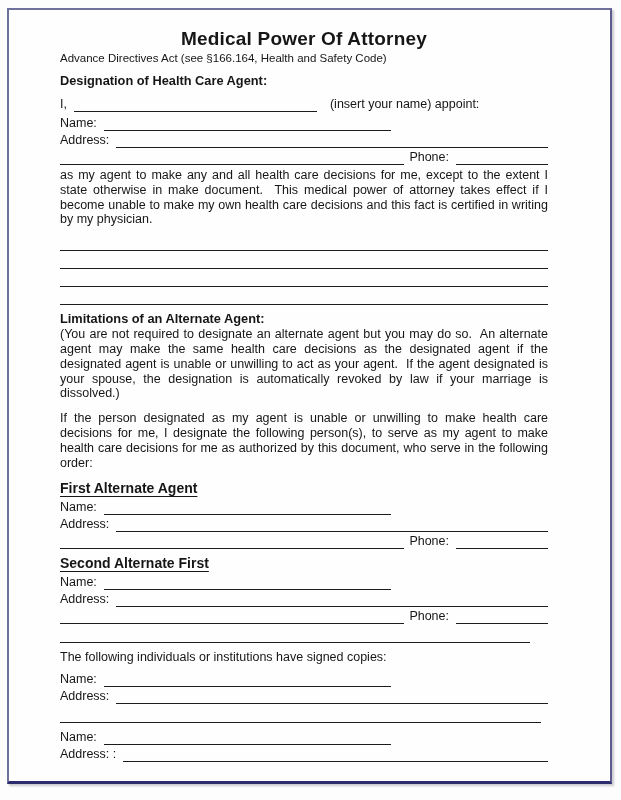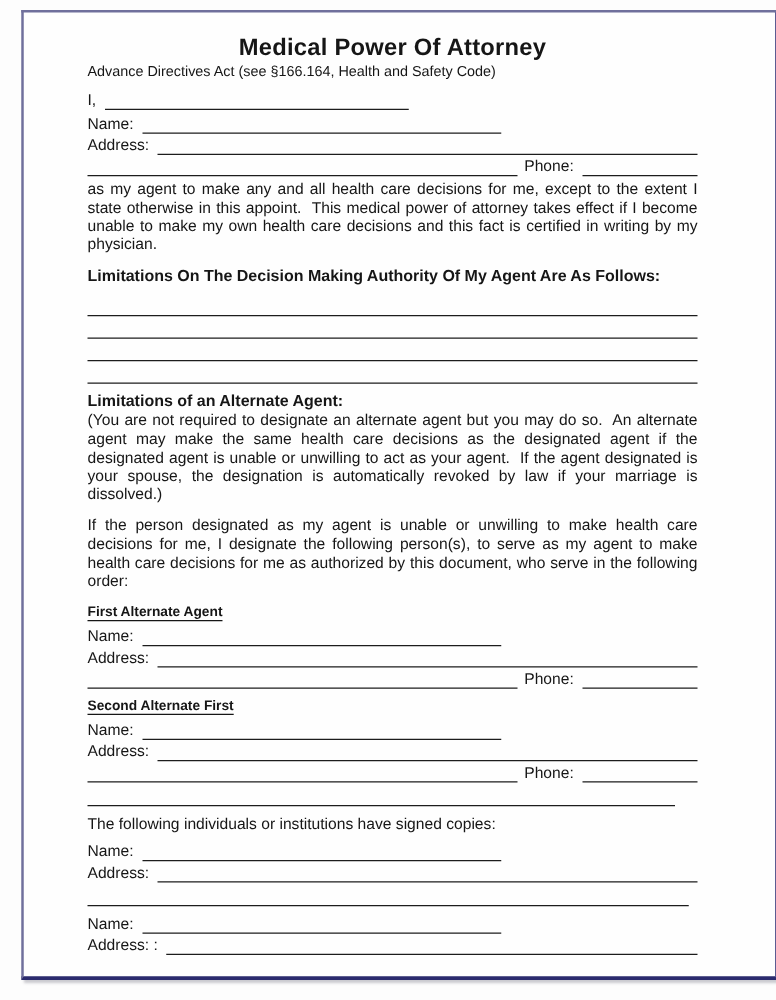--- a/index.html
+++ b/index.html
@@ -11,21 +11,21 @@
   }
   .canvas {
     position: relative;
     width: 621px;
     height: 800px;
     background: #fdfdfd;
     overflow: hidden;
   }
   .page {
     position: absolute;
-    left: 17px;
+    left: 7px;
     top: 8px;
     width: 605px;
     height: 776px;
     background: #fefefe;
     border: 2px solid #70709c;
     border-bottom: 3px solid #2b2b6e;
     border-right-color: #5c5c92;
     box-shadow: 2px 2px 2px rgba(140,140,150,0.45);
     box-sizing: border-box;
   }
@@ -87,21 +87,21 @@
   .phone-label { margin-left: 5px; }
   .blank-line {
     height: 17px;
     border-bottom: 1.5px solid #1c1c1c;
   }
   .blanks { margin-top: 6px; }
   .agent-sub-heading {
     font-weight: bold;
     text-decoration: underline;
     text-underline-offset: 3px;
-    font-size: 11px;
+    font-size: 14px;
     line-height: 16px;
   }
   .mt-first  { margin-top: 10px; }
   .mt-second { margin-top: 6px; }
   .full-line {
     height: 18px;
     border-bottom: 1.5px solid #1c1c1c;
   }
   .fl-kept   { margin-right: 18px; }
   .fl-copies { margin-right: 7px; }
@@ -110,43 +110,44 @@
 </head>
 <body>
 
 <div class="canvas">
   <div class="page">
     <div class="doc">
 
       <div class="title">Medical Power Of Attorney</div>
       <div class="subtitle">Advance Directives Act (see §166.164, Health and Safety Code)</div>
 
+      <div class="sec-heading mt-des">Designation of Health Care Agent:</div>
 
       <div class="row row-i">
         <span>I,</span>
         <span class="ul ul-i"></span>
+        <span>(insert your name) appoint:</span>
       </div>
 
       <div class="row row-name1">
         <span>Name:</span>
         <span class="ul ul-name"></span>
       </div>
       <div class="row">
         <span>Address:</span>
         <span class="ul ul-fill"></span>
       </div>
       <div class="row">
         <span class="ul ul-phone-l"></span>
         <span class="phone-label">Phone:</span>
         <span class="ul ul-phone-r"></span>
       </div>
 
-      <div class="para para-agent">as my agent to make any and all health care decisions for me, except to the extent I state otherwise in this appoint.  This medical power of attorney takes effect if I become unable to make my own health care decisions and this fact is certified in writing by my physician.</div>
-
-      <div class="sec-heading mt-lim">Limitations On The Decision Making Authority Of My Agent Are As Follows:</div>
+      <div class="para para-agent">as my agent to make any and all health care decisions for me, except to the extent I state otherwise in make document.  This medical power of attorney takes effect if I become unable to make my own health care decisions and this fact is certified in writing by my physician.</div>
+
       <div class="blanks">
         <div class="blank-line"></div>
         <div class="blank-line"></div>
         <div class="blank-line"></div>
         <div class="blank-line"></div>
       </div>
 
       <div class="sec-heading mt-alt">Limitations of an Alternate Agent:</div>
       <div class="para">(You are not required to designate an alternate agent but you may do so.  An alternate agent may make the same health care decisions as the designated agent if the designated agent is unable or unwilling to act as your agent.  If the agent designated is your spouse, the designation is automatically revoked by law if your marriage is dissolved.)</div>
       <div class="para para-intro">If the person designated as my agent is unable or unwilling to make health care decisions for me, I designate the following person(s), to serve as my agent to make health care decisions for me as authorized by this document, who serve in the following order:</div>

